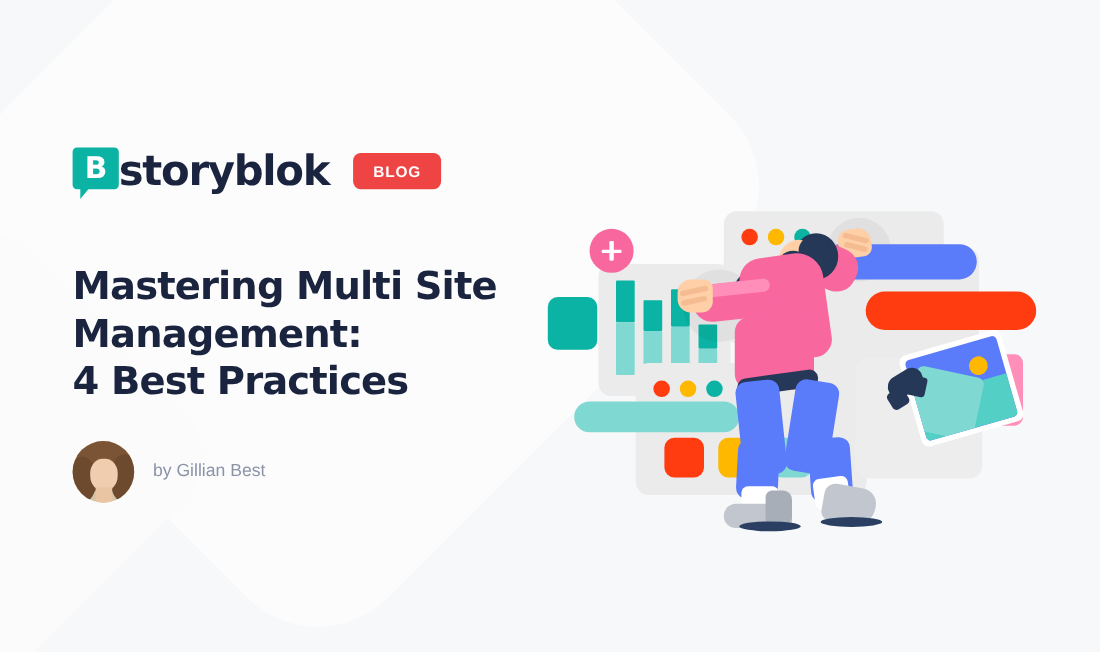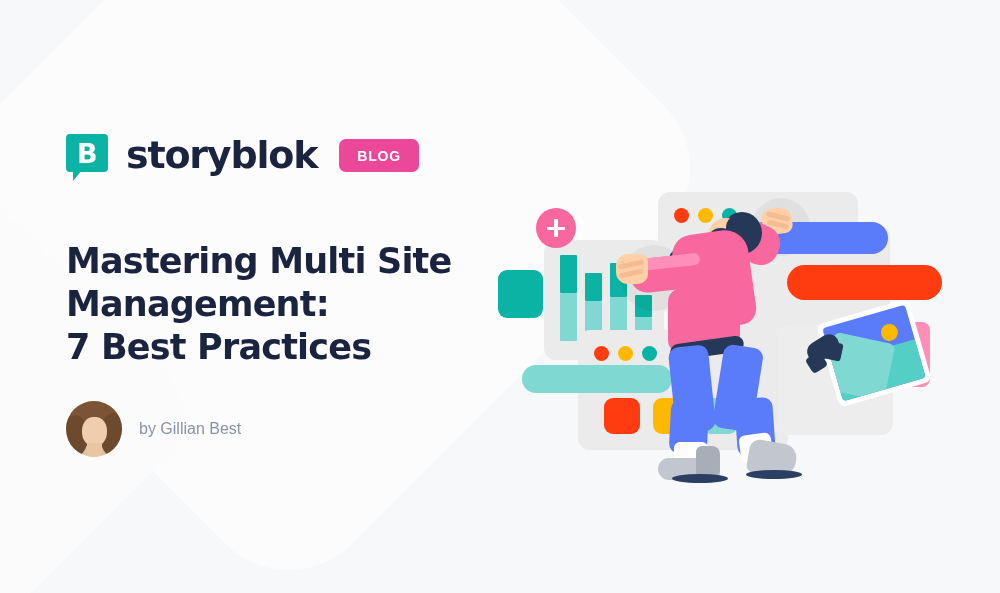--- a/index.html
+++ b/index.html
@@ -81,30 +81,29 @@
     display: flex;
     align-items: center;
     justify-content: center;
     color: #ffffff;
     font-size: 27px;
     font-weight: bold;
     font-family: "DejaVu Sans", sans-serif;
     letter-spacing: -0.5px;
   }
   .wordmark {
-    margin-left: 18px;
     font-size: 38px;
     font-weight: bold;
     color: #1b243f;
     letter-spacing: -1.2px;
     font-family: "DejaVu Sans", sans-serif;
   }
   .blog-badge {
     margin-left: 22px;
-    background: #ec4899;
+    background: #ef4444;
     color: #ffffff;
     font-size: 14px;
     font-weight: bold;
     letter-spacing: 0.8px;
     padding: 9px 18px 8px 18px;
     border-radius: 7px;
     font-family: "Liberation Sans", sans-serif;
   }
 
   
@@ -266,21 +265,21 @@
       <div class="logo-bubble"></div>
       <div class="logo-tail"></div>
       <div class="logo-b">B</div>
     </div>
     <div class="wordmark">storyblok</div>
     <div class="blog-badge">BLOG</div>
   </div>
 
   <h1 class="headline">Mastering Multi Site
 Management:
-7 Best Practices</h1>
+4 Best Practices</h1>
 
   <div class="byline">
     <div class="avatar">
       <div class="top-strip"></div>
       <div class="hair"></div>
       <div class="hair2"></div>
       <div class="hair3"></div>
       <div class="face"></div>
       <div class="neck"></div>
     </div>

